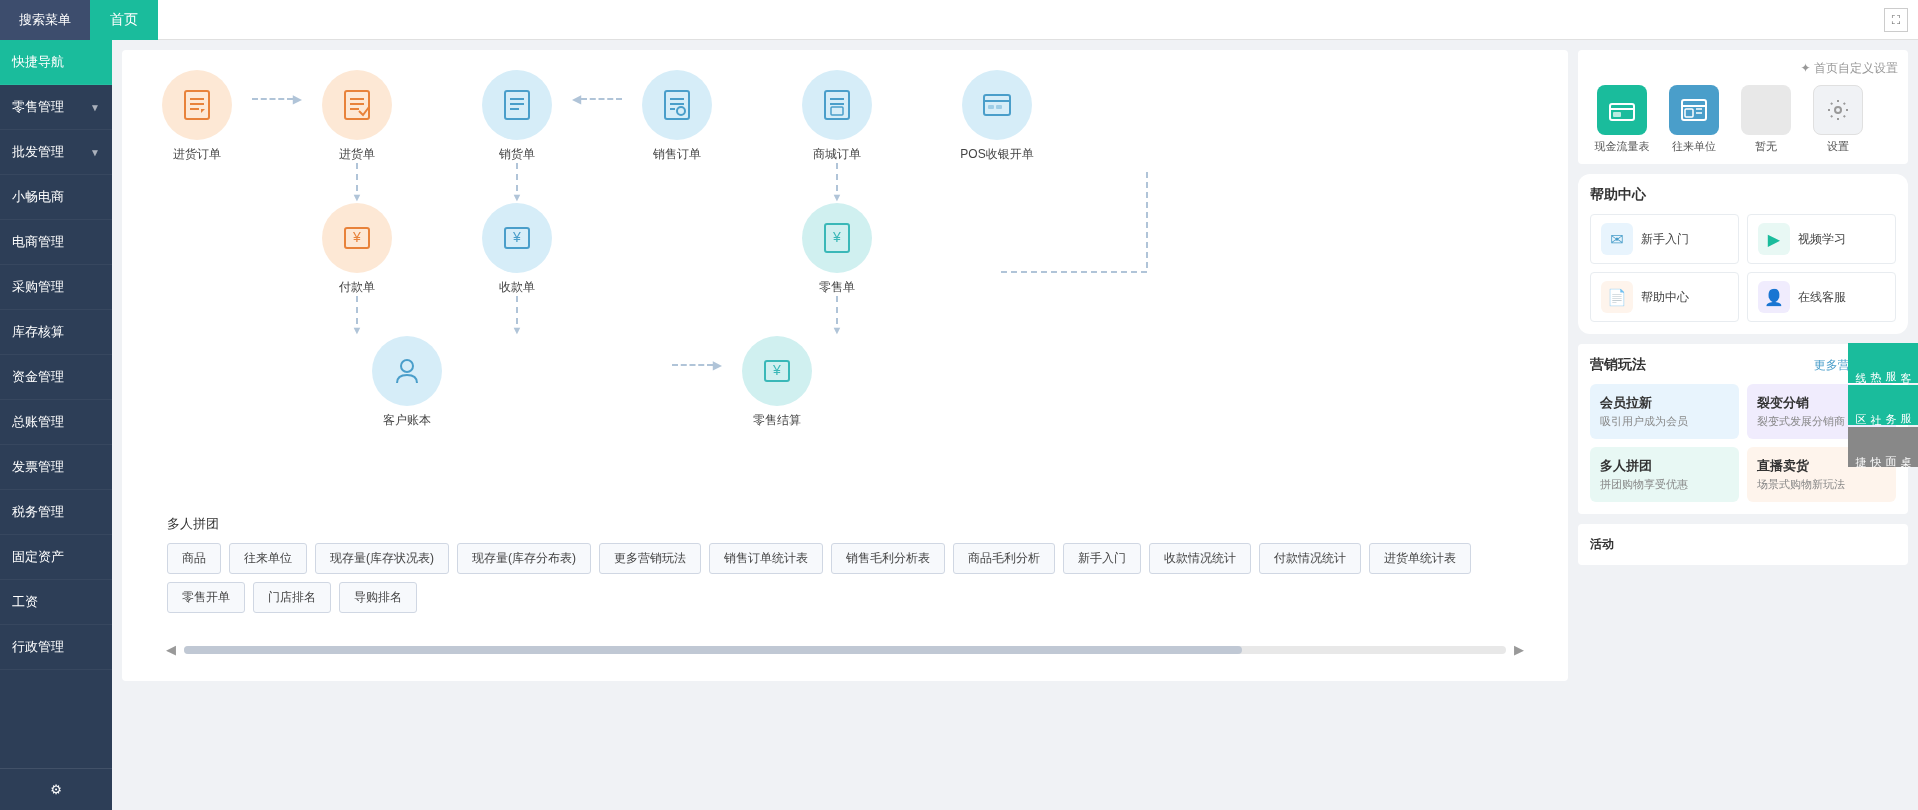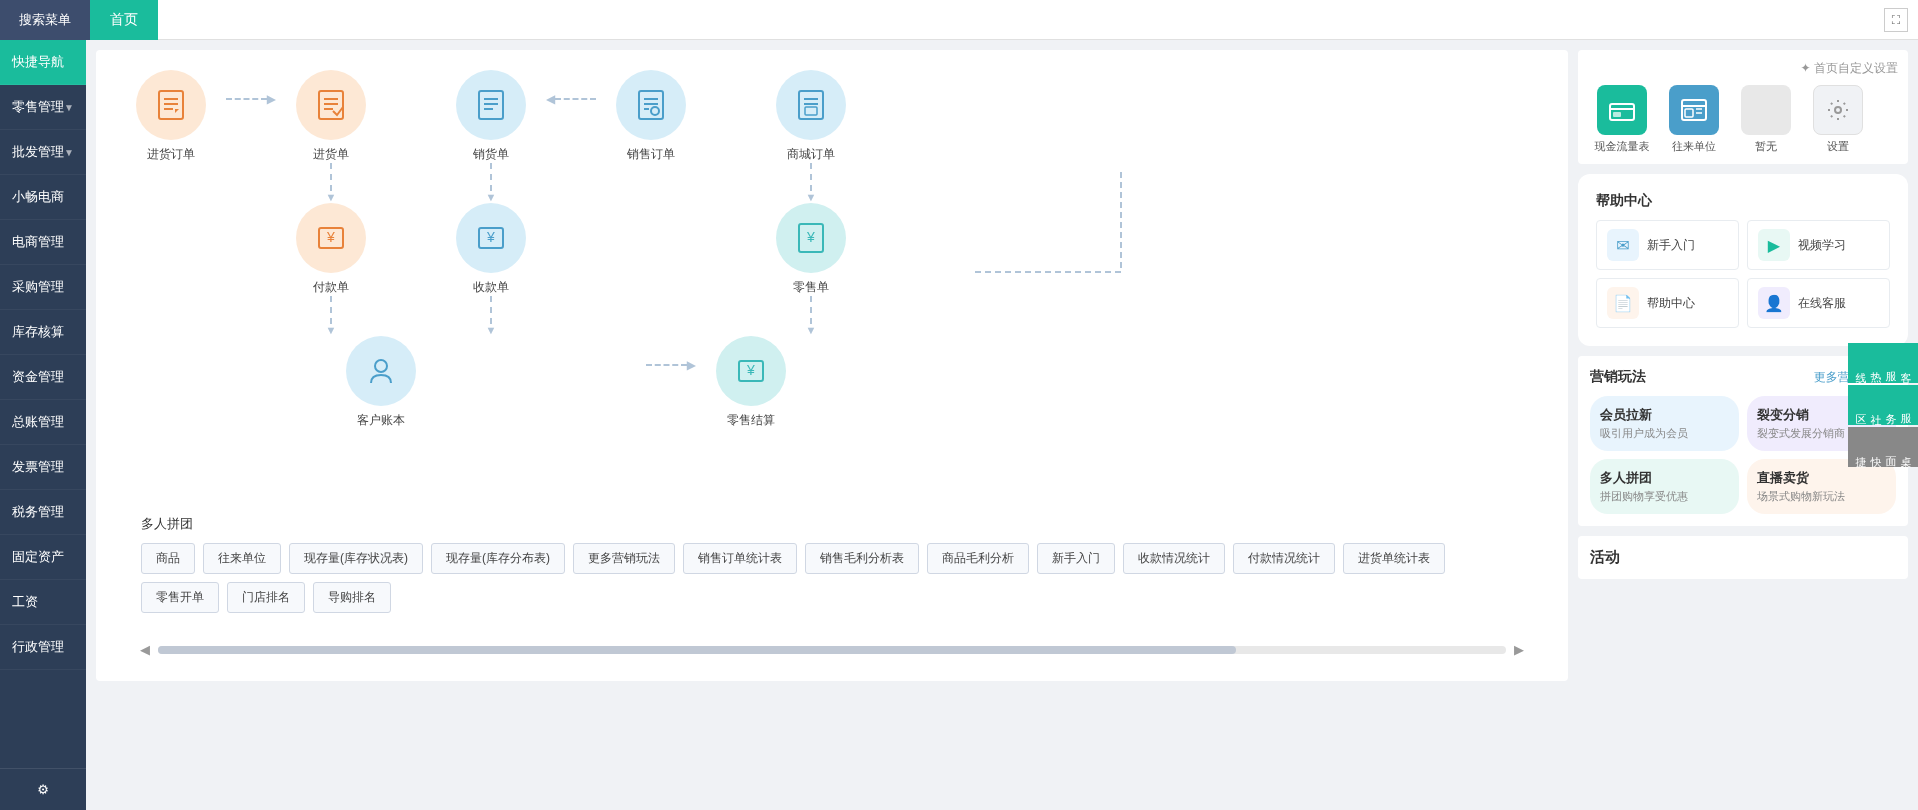--- a/index.html
+++ b/index.html
@@ -9,21 +9,21 @@
     .top-bar { display: flex; align-items: center; height: 40px; background: #fff; border-bottom: 1px solid #e0e0e0; flex-shrink: 0; }
     .search-menu { width: 90px; height: 40px; background: #3d4d6d; color: #fff; display: flex; align-items: center; justify-content: center; font-size: 13px; cursor: pointer; flex-shrink: 0; }
     .tab-home { background: #1abc9c; color: #fff; padding: 0 20px; height: 40px; display: flex; align-items: center; font-size: 14px; cursor: pointer; flex-shrink: 0; }
     .top-right { margin-left: auto; display: flex; align-items: center; padding-right: 10px; }
     .fullscreen-btn { width: 24px; height: 24px; display: flex; align-items: center; justify-content: center; cursor: pointer; color: #666; border: 1px solid #ccc; font-size: 12px; }
 
     
     .main-layout { display: flex; flex: 1; overflow: hidden; }
 
     
-    .sidebar { width: 86px; background: #2d3e57; color: #fff; display: flex; flex-direction: column; flex-shrink: 0; overflow-y: auto; }
+    .sidebar { width: 112px; background: #2d3e57; color: #fff; display: flex; flex-direction: column; flex-shrink: 0; overflow-y: auto; }
     .sidebar-item { display: flex; align-items: center; justify-content: space-between; padding: 13px 12px; cursor: pointer; font-size: 13px; border-bottom: 1px solid rgba(255,255,255,0.05); }
     .sidebar-item.active { background: #1abc9c; }
     .sidebar-item .arrow { font-size: 10px; color: rgba(255,255,255,0.6); }
     .sidebar-bottom { margin-top: auto; border-top: 1px solid rgba(255,255,255,0.1); }
     .sidebar-settings { display: flex; align-items: center; justify-content: center; padding: 13px; cursor: pointer; }
 
     
     .content-area { flex: 1; display: flex; overflow: hidden; }
 
     
@@ -53,44 +53,44 @@
     .quick-icons-row { display: flex; gap: 4px; justify-content: flex-start; }
     .quick-icon-item { display: flex; flex-direction: column; align-items: center; width: 68px; cursor: pointer; }
     .quick-icon-box { width: 50px; height: 50px; border-radius: 8px; display: flex; align-items: center; justify-content: center; font-size: 22px; margin-bottom: 4px; }
     .quick-icon-box.teal { background: #1abc9c; color: #fff; }
     .quick-icon-box.blue-light { background: #4a9eca; color: #fff; }
     .quick-icon-box.gray { background: #e8e8e8; color: #999; }
     .quick-icon-box.gray-outline { background: #f0f2f5; color: #999; border: 1px solid #e0e0e0; }
     .quick-icon-label { font-size: 11px; color: #555; text-align: center; }
 
     
-    .help-center { background: #fff; border-radius: 12px; padding: 18px; margin-bottom: 10px; }
+    .help-center { background: #fff; border-radius: 12px; padding: 12px; margin-bottom: 10px; }
     .help-title { font-size: 14px; font-weight: 600; color: #333; margin-bottom: 10px; }
     .help-grid { display: grid; grid-template-columns: 1fr 1fr; gap: 8px; }
     .help-item { display: flex; align-items: center; gap: 8px; padding: 8px 10px; border: 1px solid #e8ecf0; border-radius: 4px; cursor: pointer; }
     .help-icon { width: 32px; height: 32px; border-radius: 6px; display: flex; align-items: center; justify-content: center; font-size: 16px; flex-shrink: 0; }
     .help-icon.blue { background: #e8f4fd; color: #4a9eca; }
     .help-icon.green { background: #e8f8f4; color: #1abc9c; }
     .help-icon.orange { background: #fef4ec; color: #e8823a; }
     .help-icon.purple { background: #f0ecfd; color: #8b6cd8; }
     .help-item-label { font-size: 12px; color: #444; }
 
     
     .marketing { background: #fff; border-radius: 4px; padding: 12px; margin-bottom: 10px; }
     .marketing-header { display: flex; align-items: center; justify-content: space-between; margin-bottom: 10px; }
     .marketing-title { font-size: 14px; font-weight: 600; color: #333; }
     .marketing-more { font-size: 12px; color: #4a9eca; cursor: pointer; }
     .marketing-grid { display: grid; grid-template-columns: 1fr 1fr; gap: 8px; }
-    .marketing-item { background: #f0f8ff; border-radius: 18px; padding: 10px; cursor: pointer; }
+    .marketing-item { background: #f0f8ff; border-radius: 6px; padding: 10px; cursor: pointer; }
     .marketing-item-title { font-size: 13px; font-weight: 600; color: #333; margin-bottom: 2px; }
     .marketing-item-sub { font-size: 11px; color: #888; }
 
     
     .activity { background: #fff; border-radius: 4px; padding: 12px; }
-    .activity-title { font-size: 15px; font-weight: 600; color: #333; }
+    .activity-title { font-size: 12px; font-weight: 600; color: #333; }
 
     
     .float-btns { position: fixed; right: 0; top: 50%; transform: translateY(-50%); display: flex; flex-direction: column; gap: 2px; z-index: 100; }
     .float-btn { background: #1abc9c; color: #fff; writing-mode: vertical-rl; text-orientation: mixed; font-size: 11px; padding: 8px 5px; cursor: pointer; text-align: center; min-height: 40px; display: flex; align-items: center; justify-content: center; }
     .float-btn.gray { background: #888; }
     .fd-node { display: flex; flex-direction: column; align-items: center; width: 110px; }
     .fd-circle { width: 70px; height: 70px; border-radius: 50%; display: flex; align-items: center; justify-content: center; font-size: 26px; }
     .fd-label { margin-top: 6px; font-size: 12px; color: #444; }
   </style>
 </head>
@@ -242,20 +242,31 @@
                     <line x1="11" y1="12" x2="25" y2="12" stroke="currentColor" stroke-width="2"></line>
                     <line x1="11" y1="17" x2="25" y2="17" stroke="currentColor" stroke-width="2"></line>
                     <rect x="12" y="20" width="12" height="8" rx="1" fill="none" stroke="currentColor" stroke-width="1.5"></rect>
                   </svg>
               </div>
               <div class="fd-label">商城订单</div>
             </div>
 
             <div style="width:50px;margin-top:22px;"></div>
 
+            <div class="fd-node">
+              <div class="fd-circle" style="background:#d6edf8;color:#4a9eca;">
+                <svg width="36" height="36" viewBox="0 0 36 36">
+                    <rect x="5" y="8" width="26" height="20" rx="2" fill="none" stroke="currentColor" stroke-width="2"></rect>
+                    <line x1="5" y1="14" x2="31" y2="14" stroke="currentColor" stroke-width="2"></line>
+                    <rect x="9" y="18" width="6" height="4" rx="1" fill="currentColor" opacity="0.4"></rect>
+                    <rect x="17" y="18" width="6" height="4" rx="1" fill="currentColor" opacity="0.4"></rect>
+                  </svg>
+              </div>
+              <div class="fd-label">POS收银开单</div>
+            </div>
           </div>
 
           <div style="display:flex; align-items:flex-start;">
 
             <div style="width:110px;"></div>
             <div style="width:50px;"></div>
 
             <div style="width:110px;display:flex;flex-direction:column;align-items:center;">
               <div style="border-left:2px dashed #b0c4d8;height:28px;"></div>
               <div style="color:#b0c4d8;font-size:11px;">▼</div>

